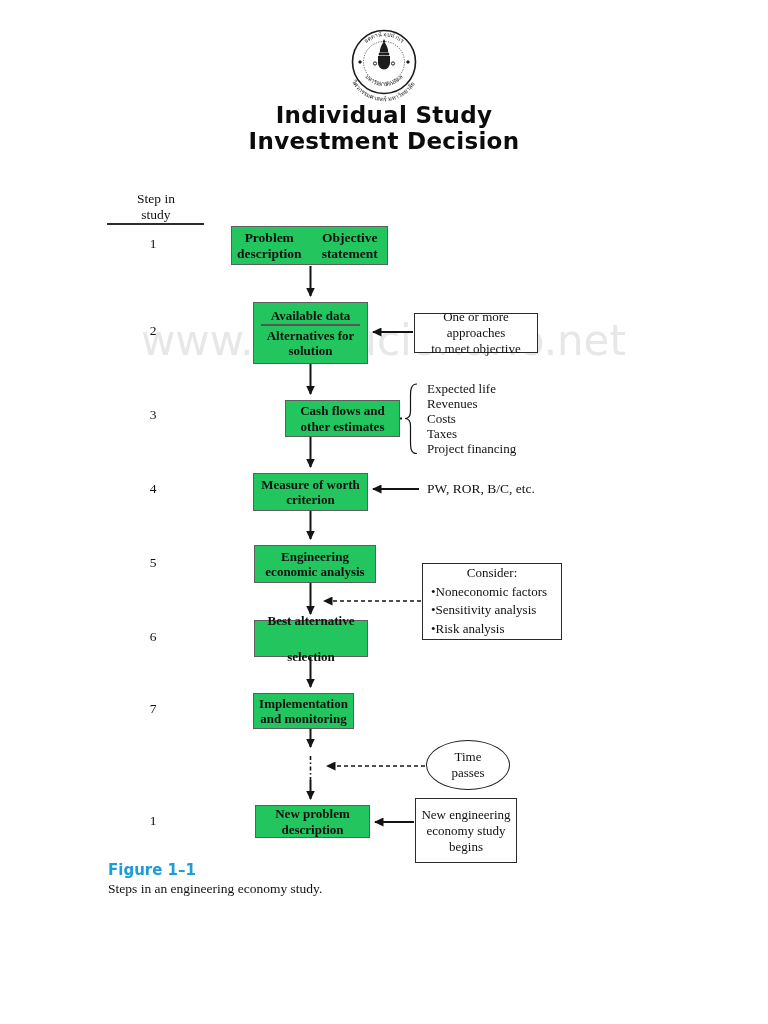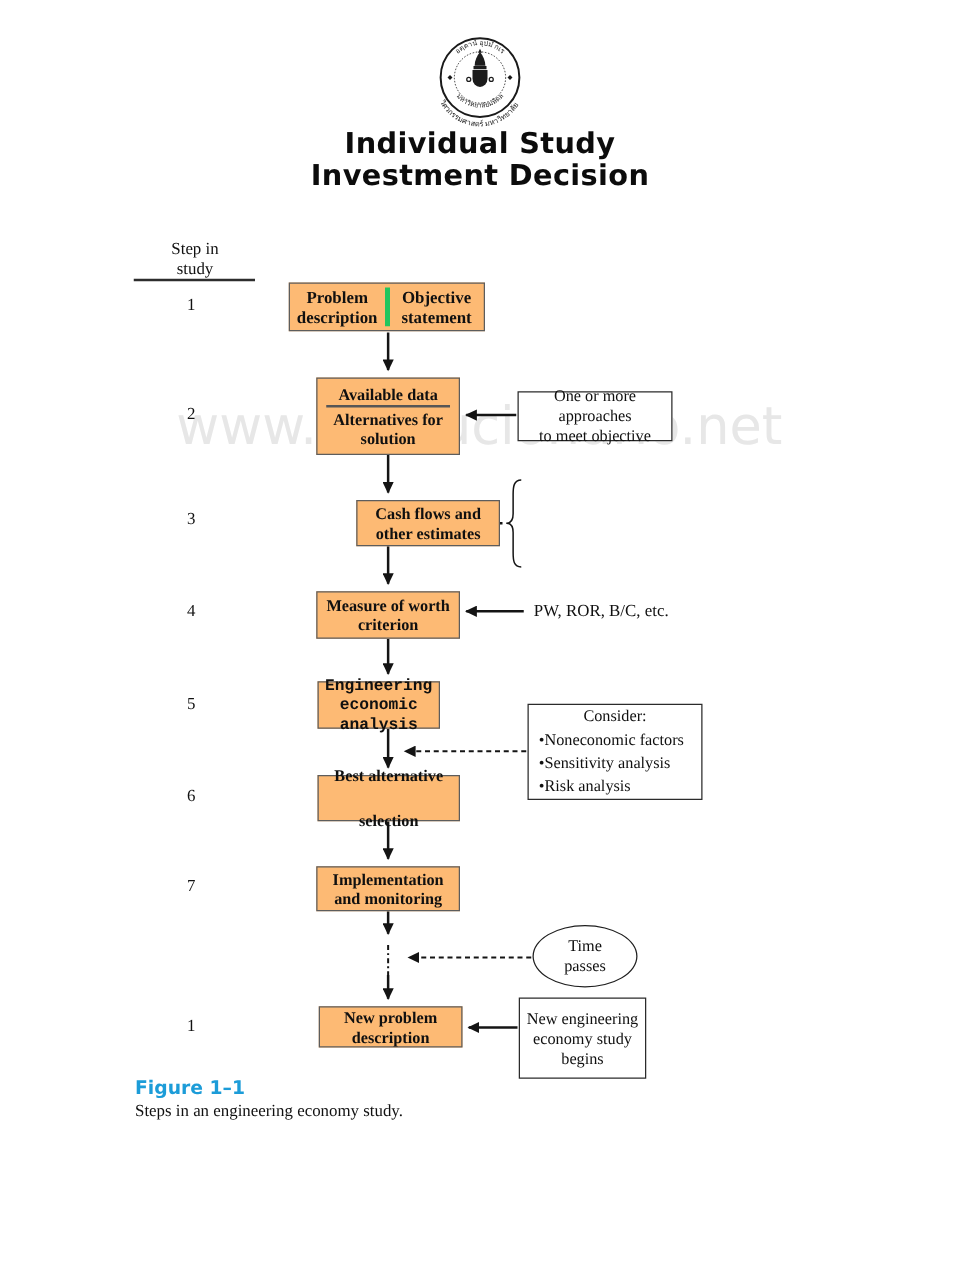--- a/index.html
+++ b/index.html
@@ -22,26 +22,26 @@
          font-family:"DejaVu Sans", sans-serif;font-weight:bold;font-size:23px;
          line-height:26px;color:#0c0c0c;letter-spacing:0.3px;}
 
   
   .step-head{position:absolute;left:110px;top:191px;width:92px;text-align:center;
              font-size:13.5px;line-height:16px;z-index:2;}
   .step-rule{position:absolute;left:107px;top:223px;width:97px;height:2px;background:#2d2d2d;z-index:2;}
   .step-num{position:absolute;left:138px;width:30px;text-align:center;font-size:13.5px;z-index:2;}
 
   
-  .flowbox{position:absolute;box-sizing:border-box;background:#fdba74;border:1.5px solid #5d5d5d;
+  .flowbox{position:absolute;box-sizing:border-box;background:#22c55e;border:1.5px solid #5d5d5d;
            display:flex;flex-direction:column;align-items:center;justify-content:center;
            text-align:center;font-weight:bold;font-size:13px;line-height:15.5px;color:#101010;z-index:2;}
   .split{flex-direction:row;align-items:stretch;padding:0;}
   .cell{flex:1;display:flex;flex-direction:column;justify-content:center;font-size:13.5px;}
-  .cell-r{border-left:4px solid #22c55e;margin:3px 0;}
+  .cell-r{border-left:6px solid #22c55e;margin:3px 0;}
   .b2-rule{height:1.5px;background:#565656;margin:1px 7px 2px;align-self:stretch;}
 
   
   .sidebox{position:absolute;box-sizing:border-box;background:#fff;border:1.2px solid #2b2b2b;
            display:flex;flex-direction:column;justify-content:center;text-align:center;
            font-size:13px;line-height:16px;color:#101010;z-index:2;}
   .list{position:absolute;font-size:13px;line-height:15px;text-align:left;z-index:2;}
   .freetext{position:absolute;font-size:13.5px;z-index:2;white-space:nowrap;}
   .consider-title{font-size:13px;margin-bottom:2px;}
   .bullets{text-align:left;padding-left:8px;font-size:13px;line-height:18.5px;}
@@ -155,42 +155,49 @@
   </div>
 
   <div class="flowbox" style="left:253px;top:400px;width:115px;height:37px;margin-left:32px;">
       <div>Cash flows and</div>
       <div>other estimates</div>
     </div>
   <div class="flowbox" style="left:253px;top:473px;width:115px;height:38px;">
       <div>Measure of worth</div>
       <div>criterion</div>
     </div>
-  <div class="flowbox" style="left:254px;top:545px;width:98px;height:38px;font-family:Liberation Mono, monospace;">
+  <div class="flowbox" style="left:254px;top:545px;width:122px;height:38px;">
       <div>Engineering</div>
       <div>economic analysis</div>
     </div>
   <div class="flowbox" style="left:254px;top:620px;width:114px;height:37px;gap:20px;">
       <div>Best alternative</div>
       <div>selection</div>
     </div>
-  <div class="flowbox" style="left:253px;top:693px;width:115px;height:36px;">
+  <div class="flowbox" style="left:253px;top:693px;width:101px;height:36px;">
       <div>Implementation</div>
       <div>and monitoring</div>
     </div>
   <div class="flowbox" style="left:255px;top:805px;width:115px;height:33px;">
       <div>New problem</div>
       <div>description</div>
     </div>
 
   <div class="sidebox" style="left:414px;top:313px;width:124px;height:40px;">
       <div>One or more approaches</div>
       <div>to meet objective</div>
     </div>
 
+  <div class="list" style="left:427px;top:381px;">
+      <div>Expected life</div>
+      <div>Revenues</div>
+      <div>Costs</div>
+      <div>Taxes</div>
+      <div>Project financing</div>
+    </div>
 
   <div class="freetext" style="left:427px;top:481px;">PW, ROR, B/C, etc.</div>
 
   <div class="sidebox" style="left:422px;top:563px;width:140px;height:77px;">
     <div class="consider-title">Consider:</div>
     <div class="bullets">
         <div>Noneconomic factors</div>
         <div>Sensitivity analysis</div>
         <div>Risk analysis</div>
       </div>

